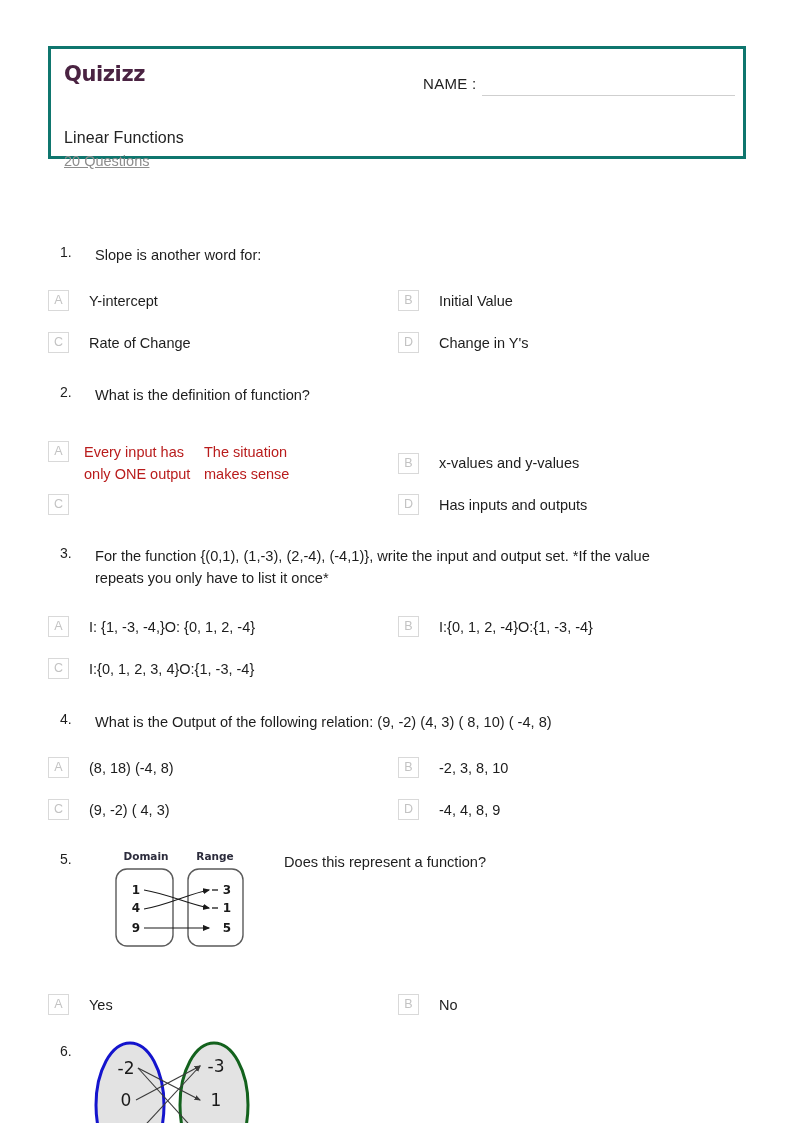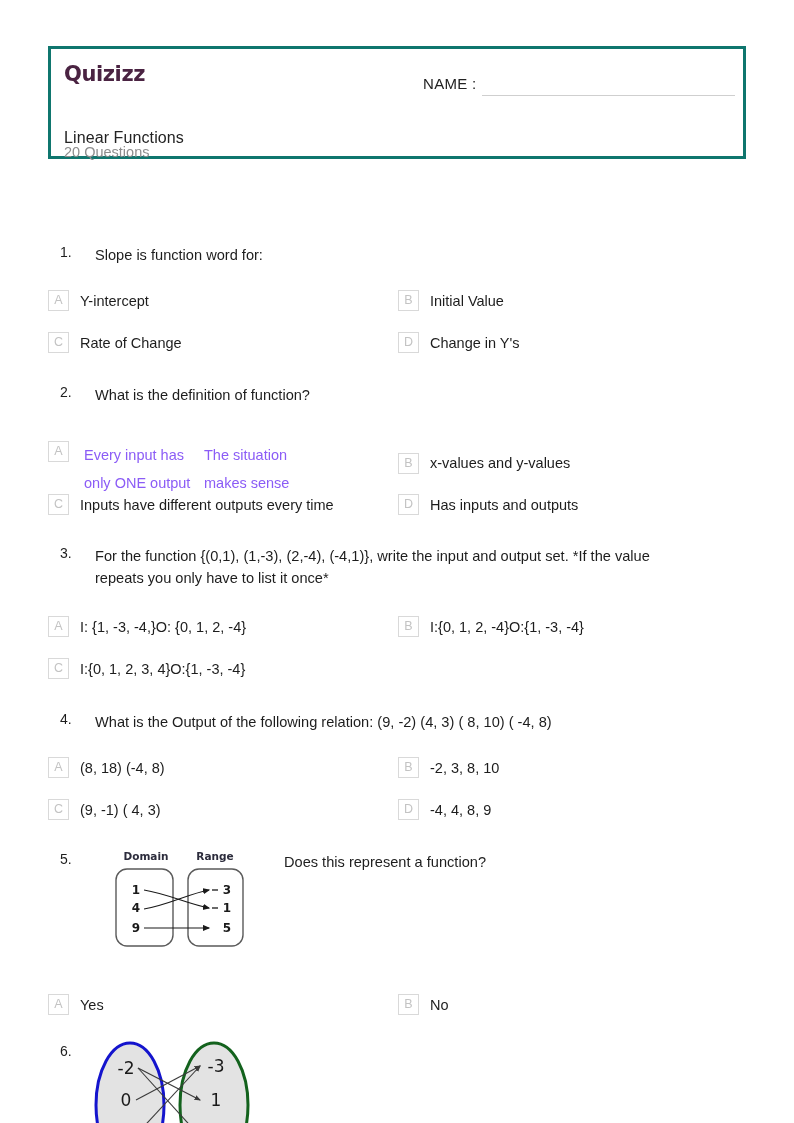--- a/index.html
+++ b/index.html
@@ -49,23 +49,24 @@
     position: absolute;
     left: 13px;
     top: 80px;
     font-size: 16px;
     color: #232323;
     letter-spacing: 0.1px;
   }
   .quiz-subtitle {
     position: absolute;
     left: 13px;
-    top: 95px;
+    top: 104px;
     font-size: 14.5px;
     color: #8d8d8d;
+    text-decoration: underline;
   }
 
   .fields {
     position: absolute;
     left: 372px;
     top: 16px;
     width: 312px;
   }
   .field-row {
     position: relative;
@@ -118,25 +119,25 @@
     color: #c3c3c3;
     font-size: 12.5px;
     line-height: 19px;
     text-align: center;
     flex: 0 0 auto;
   }
   .opt-text {
     font-size: 14.5px;
     line-height: 22px;
     color: #1d1d1d;
-    margin-left: 11px;
+    margin-left: 20px;
     white-space: nowrap;
   }
   .opt-multi { display: flex; margin-left: 15px; }
-  .opt-multi .part { font-size: 14.5px; line-height: 28px; color: #8b5cf6; width: 120px; }
+  .opt-multi .part { font-size: 14.5px; line-height: 22px; color: #b91c1c; width: 120px; }
 
   
   .map-fig { position: absolute; }
 
   
   .venn-fig { position: absolute; }
 </style>
 </head>
 <body>
 
@@ -150,21 +151,21 @@
     <div class="fields">
       <div class="field-row">
         <span class="field-label">NAME :</span>
         <span class="field-line"></span>
       </div>
     </div>
   </div>
 
   <div class="q-block">
     <div class="q-num" style="top:244px">1.</div>
-    <div class="q-text" style="top:244px">Slope is function word for:</div>
+    <div class="q-text" style="top:244px">Slope is another word for:</div>
 
     <div class="opt" style="left:48px; top:290px">
       <span class="opt-letter">A</span>
       <span class="opt-text">Y-intercept</span>
     </div>
     <div class="opt" style="left:398px; top:290px">
       <span class="opt-letter">B</span>
       <span class="opt-text">Initial Value</span>
     </div>
     <div class="opt" style="left:48px; top:332px">
@@ -187,21 +188,20 @@
         <span class="part">Every input has only ONE output</span>
         <span class="part">The situation makes sense</span>
       </span>
     </div>
     <div class="opt" style="left:398px; top:441px; align-items:center; height:44px">
       <span class="opt-letter">B</span>
       <span class="opt-text">x-values and y-values</span>
     </div>
     <div class="opt" style="left:48px; top:494px">
       <span class="opt-letter">C</span>
-      <span class="opt-text">Inputs have different outputs every time</span>
     </div>
     <div class="opt" style="left:398px; top:494px">
       <span class="opt-letter">D</span>
       <span class="opt-text">Has inputs and outputs</span>
     </div>
   </div>
 
   <div class="q-block">
     <div class="q-num" style="top:545px">3.</div>
     <div class="q-text" style="top:545px; width:560px">For the function {(0,1), (1,-3), (2,-4), (-4,1)}, write the input and output set. *If the value repeats you only have to list it once*</div>
@@ -227,21 +227,21 @@
     <div class="opt" style="left:48px; top:757px">
       <span class="opt-letter">A</span>
       <span class="opt-text">(8, 18) (-4, 8)</span>
     </div>
     <div class="opt" style="left:398px; top:757px">
       <span class="opt-letter">B</span>
       <span class="opt-text">-2, 3, 8, 10</span>
     </div>
     <div class="opt" style="left:48px; top:799px">
       <span class="opt-letter">C</span>
-      <span class="opt-text">(9, -1) ( 4, 3)</span>
+      <span class="opt-text">(9, -2) ( 4, 3)</span>
     </div>
     <div class="opt" style="left:398px; top:799px">
       <span class="opt-letter">D</span>
       <span class="opt-text">-4, 4, 8, 9</span>
     </div>
   </div>
 
   <div class="q-block">
     <div class="q-num" style="top:851px">5.</div>
     <div class="q-text" style="left:284px; top:851px; width:420px">Does this represent a function?</div>

